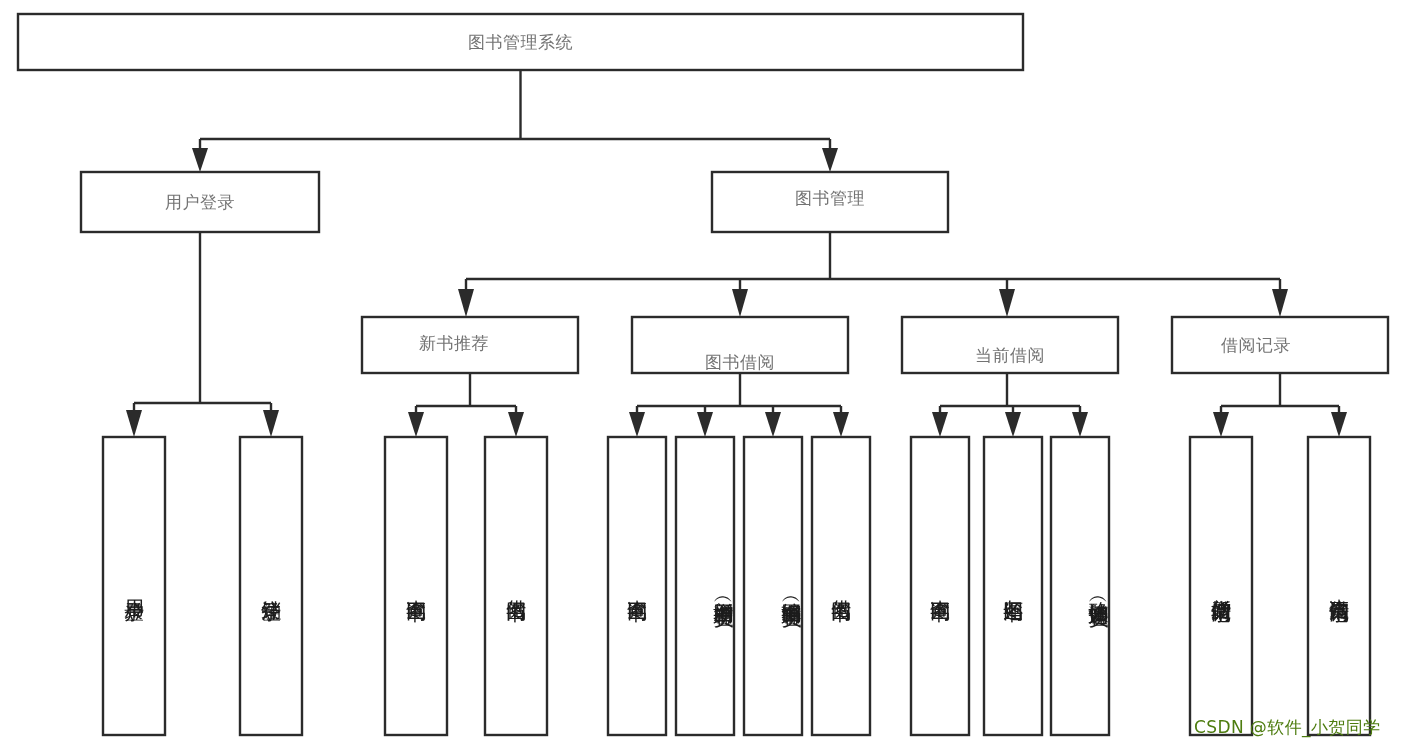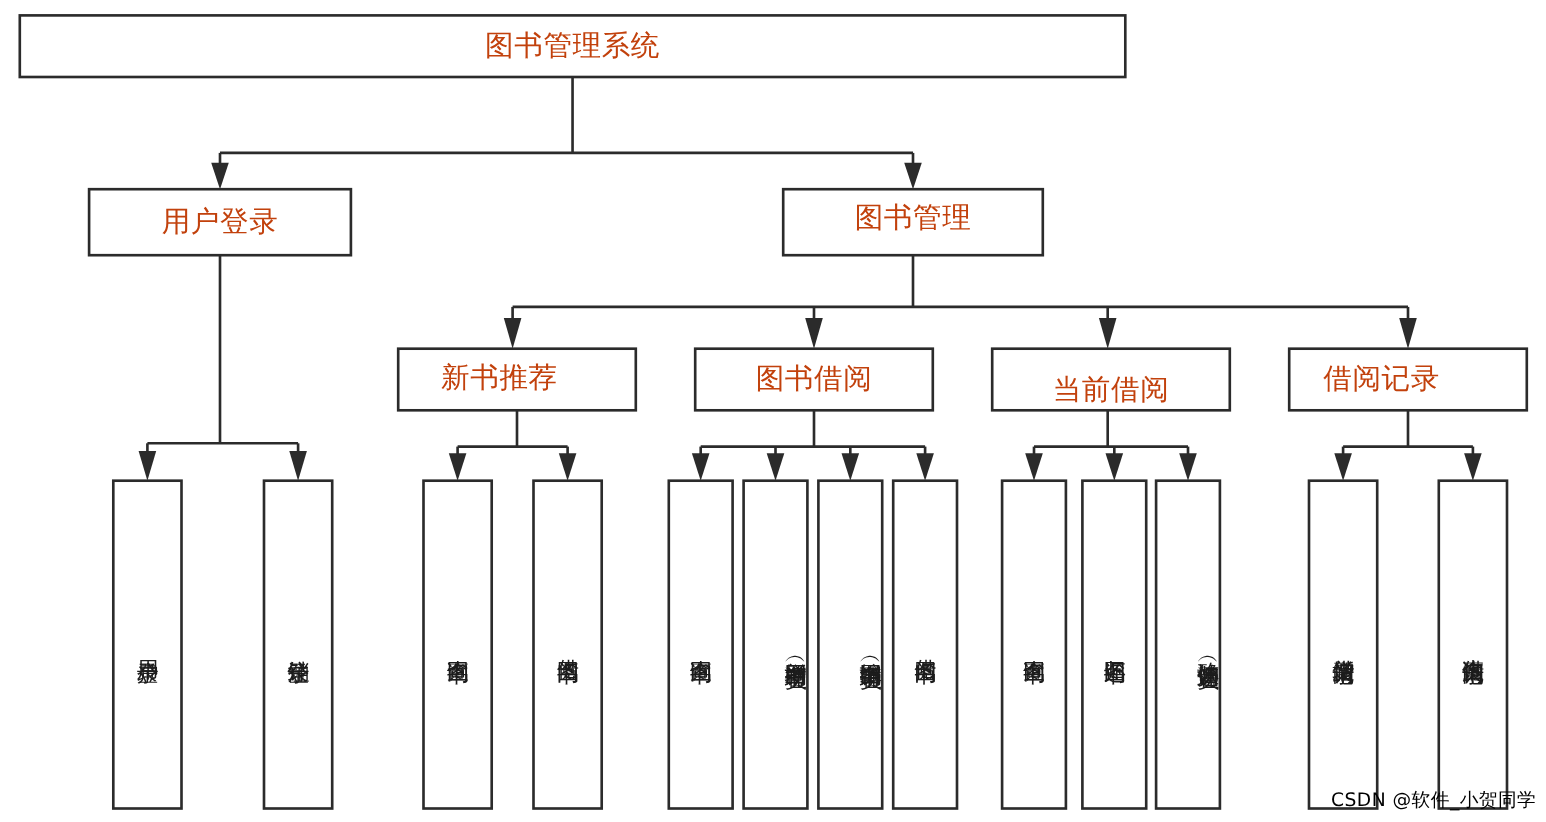--- a/index.html
+++ b/index.html
@@ -40,22 +40,22 @@
   .arrow-head {
     fill: #2b2b2b;
     stroke: none;
   }
   .node-label-h {
     position: absolute;
     display: flex;
     align-items: center;
     justify-content: center;
     text-align: center;
-    color: #c2410c;
-    font-size: 26px;
+    color: #737373;
+    font-size: 17px;
     line-height: 1.1;
     letter-spacing: 0.5px;
     white-space: nowrap;
     pointer-events: none;
   }
   .node-label-v {
     position: absolute;
     display: flex;
     align-items: center;
     justify-content: center;
@@ -63,26 +63,25 @@
     text-orientation: upright;
     color: #1c1c1c;
     font-size: 20px;
     line-height: 1.08;
     letter-spacing: 1px;
     white-space: nowrap;
     pointer-events: none;
   }
   .watermark {
     position: absolute;
-    color: #000000;
+    color: #4d7c0f;
     font-size: 17px;
     letter-spacing: 0.4px;
     white-space: nowrap;
     pointer-events: none;
-    margin-left: 16px;
   }
 </style>
 </head>
 <body>
 
 <div id="diagram-root">
 
   <svg class="canvas" viewBox="0 0 1405 747">
     <defs>
       <g id="arrowglyph"></g>
@@ -175,21 +174,21 @@
     <rect class="node-box" x="1190" y="437" width="62" height="298"></rect>
     <rect class="node-box" x="1308" y="437" width="62" height="298"></rect>
   </svg>
 
   <div class="node-label-h" style="left:18px; top:14px; width:1005px; height:56px;">图书管理系统</div>
 
   <div class="node-label-h" style="left:81px; top:172px; width:238px; height:60px;">用户登录</div>
   <div class="node-label-h" style="left:712px; top:172px; width:236px; height:52px;">图书管理</div>
 
   <div class="node-label-h" style="left:362px; top:317px; width:184px; height:56px;font-family:Liberation Mono, monospace;">新书推荐</div>
-  <div class="node-label-h" style="left:632px; top:317px; width:216px; height:56px;">图书借阅</div>
+  <div class="node-label-h" style="left:632px; top:334px; width:216px; height:56px;">图书借阅</div>
   <div class="node-label-h" style="left:902px; top:327px; width:216px; height:56px;">当前借阅</div>
   <div class="node-label-h" style="left:1148px; top:317px; width:216px; height:56px;border-radius:11px;">借阅记录</div>
 
   <div class="node-label-v" style="left:103px; top:437px; width:62px; height:298px;">用户登录</div>
   <div class="node-label-v" style="left:240px; top:437px; width:62px; height:298px;">注销登录</div>
 
   <div class="node-label-v" style="left:385px; top:437px; width:62px; height:298px;">查询图书</div>
   <div class="node-label-v" style="left:485px; top:437px; width:62px; height:298px;">借阅图书</div>
 
   <div class="node-label-v" style="left:608px; top:437px; width:58px; height:298px;">查询图书</div>

